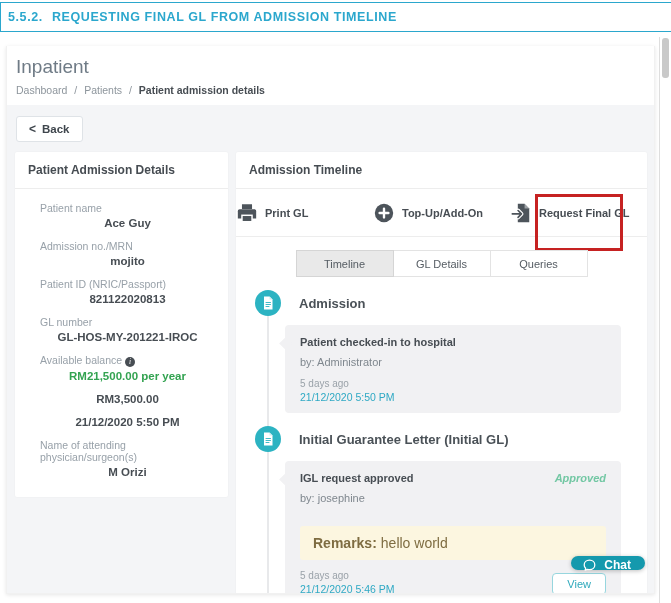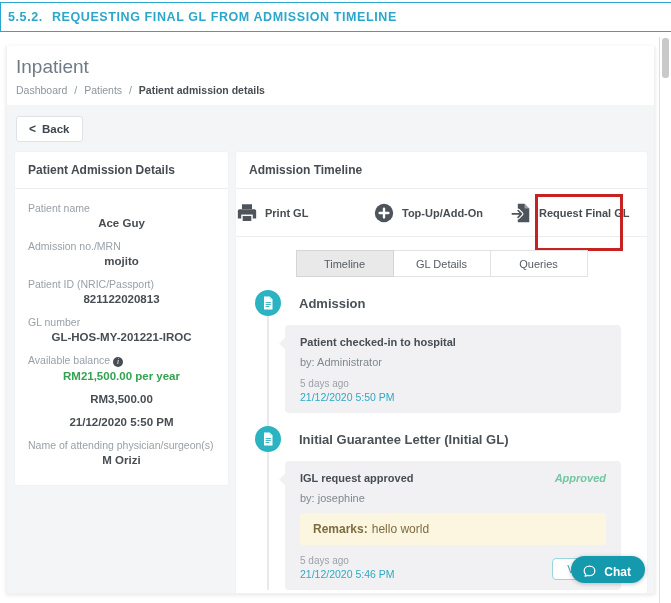--- a/index.html
+++ b/index.html
@@ -54,21 +54,21 @@
   .back-btn .chev { font-weight: 700; font-size: 12px; }
   .panels { display: flex; gap: 8px; align-items: flex-start; height: 455px; }
   .card { background: #fff; border-radius: 2px; box-shadow: 0 0 2px rgba(0,0,0,0.05); }
   .card-header {
     padding: 11px 13px; font-size: 12px; font-weight: 700; color: #464c52;
     border-bottom: 1px solid #ededed;
   }
   
   .left-card { width: 213px; flex: none; }
   .left-card .card-body { padding: 13px 13px 8px; }
-  .field { margin-bottom: 11px; }
+  .field { margin-bottom: 11px; margin-left: 12px; }
   .field-label { font-size: 10.5px; color: #98a1a9; margin-bottom: 3px; }
   .field-value { font-size: 11.5px; font-weight: 700; color: #474d53; word-wrap: break-word; text-align: center; }
   .field-value.green { color: #33a351; }
   .info-icon {
     display: inline-block; width: 10px; height: 10px; border-radius: 50%;
     background: #474d53; color: #fff; font-size: 7.5px; line-height: 10px;
     text-align: center; font-family: "Liberation Serif", serif; font-style: italic;
     vertical-align: 0px; margin-left: 3px;
   }
   
@@ -108,35 +108,35 @@
   }
   .tl-card::before {
     content: ''; position: absolute; left: -4px; top: 14px; width: 9px; height: 9px;
     background: #f1f1f3; transform: rotate(45deg);
   }
   .ev-title-row { display: flex; justify-content: space-between; align-items: baseline; }
   .ev-title { font-size: 11px; font-weight: 700; color: #474d53; }
   .ev-status { font-size: 11px; font-style: italic; font-weight: 600; color: #72c7a3; }
   .ev-by { margin-top: 8px; font-size: 11px; color: #7f878e; }
   .ev-remarks {
-    margin-top: 9px; background: #fcf6e0; border-radius: 3px;
-    padding: 9px 13px; font-size: 12px; color: #7e6c41;
+    margin-top: 22px; background: #fcf6e0; border-radius: 3px;
+    padding: 9px 13px; font-size: 14px; color: #7e6c41;
   }
   .ev-remarks .rem-label { font-weight: 700; margin-right: 4px; }
   .ev-footer { margin-top: 10px; display: flex; justify-content: space-between; align-items: flex-end; }
   .ev-ago { font-size: 10px; color: #9aa2a9; }
   .ev-date { font-size: 10.5px; color: #2fa9c4; margin-top: 2px; }
   .view-btn {
     background: #fff; border: 1px solid #97d6de; color: #2fa9bc;
     font-size: 11px; border-radius: 4px; padding: 4px 14px; cursor: pointer;
     font-family: "Liberation Sans", sans-serif;
   }
   
   .chat-btn {
-    position: absolute; right: 9px; top: 510px; height: 27px;
+    position: absolute; right: 9px; top: 510px; height: 14px;
     background: #1599ad; border-radius: 14px;
     display: flex; align-items: center; gap: 7px; padding: 4px 14px 0 11px;
     color: #fff; font-size: 12px; font-weight: 700; cursor: pointer;
     box-shadow: 0 1px 4px rgba(0,0,0,0.25); z-index: 5;
   }
   
   .page-scrollbar {
     position: absolute; right: 0; top: 37px; bottom: 0; width: 12px;
     background: #fff; border-left: 1px solid #dedede;
   }

